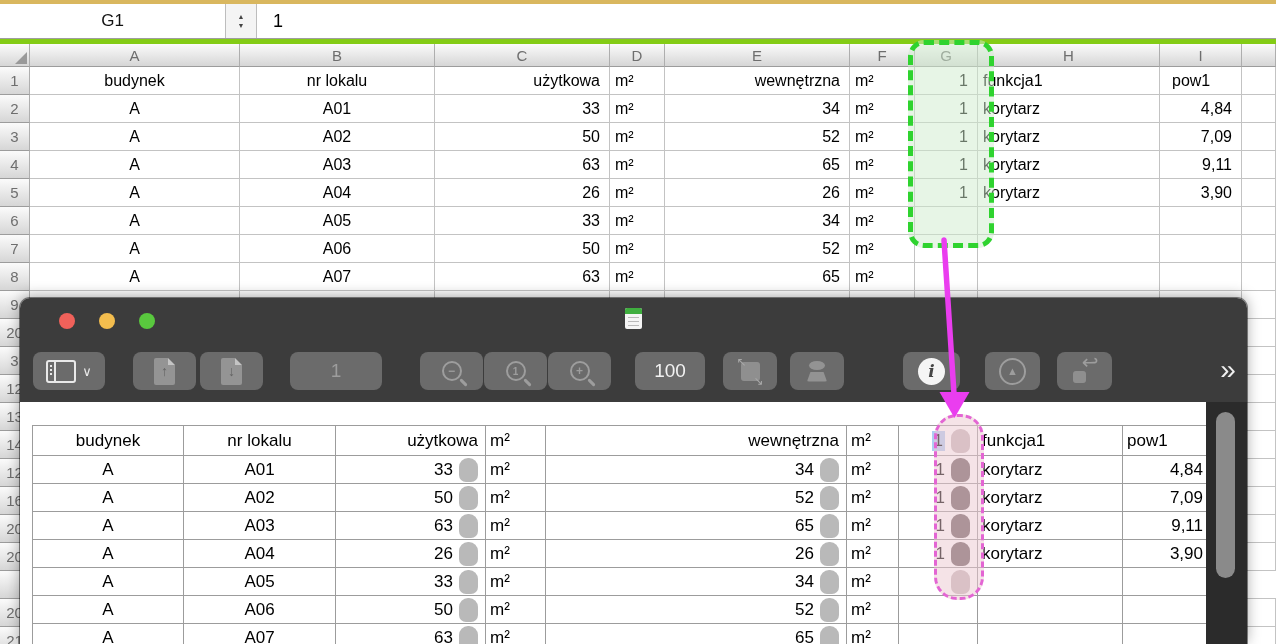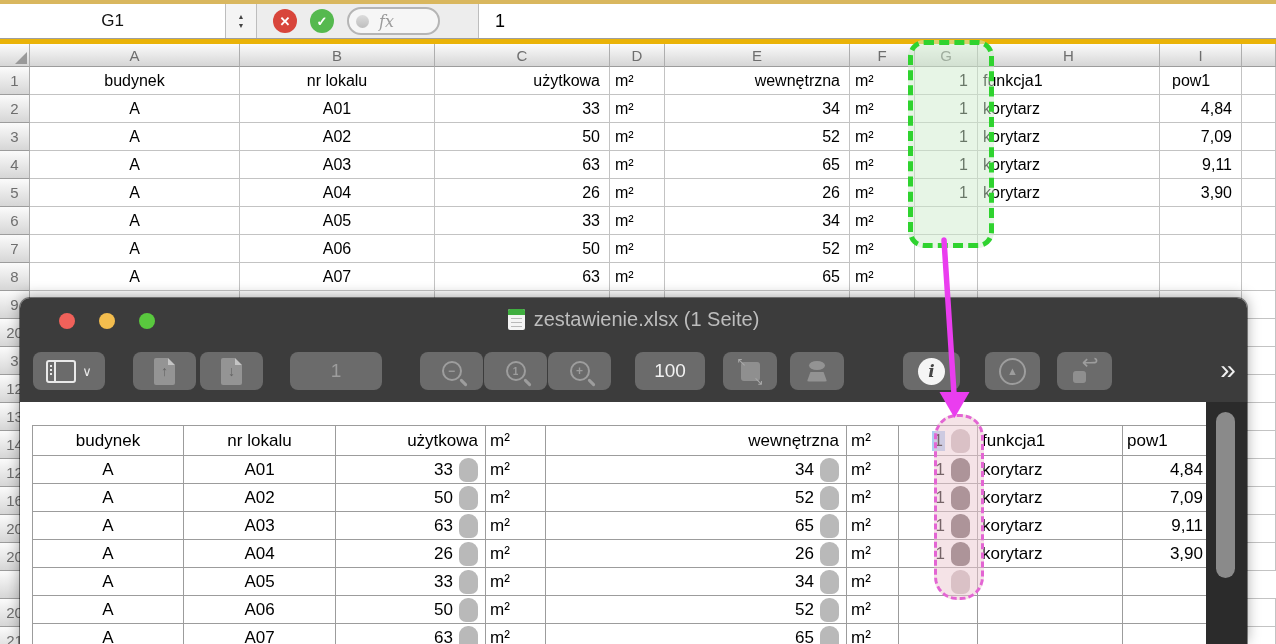--- a/index.html
+++ b/index.html
@@ -1,16 +1,16 @@
 <!DOCTYPE html>
 <html><head>
 <meta charset="utf-8">
 <style>
   html,body{margin:0;padding:0;background:#888;}
-  .screen{position:relative;width:1276px;height:644px;background:#eab308;overflow:hidden;
+  .screen{position:relative;width:1276px;height:644px;background:#84cc16;overflow:hidden;
           font-family:"Liberation Sans",sans-serif;}
 
   
   .top-strip{position:absolute;top:0;left:0;right:0;height:4px;background:#d9b75f;}
   .formula-bar{position:absolute;top:4px;left:0;right:0;height:34px;background:#fff;
                border-bottom:1px solid #9e9e9e;display:flex;align-items:stretch;}
   .name-box{width:225px;display:flex;align-items:center;justify-content:center;
             font-size:17px;color:#111;border-right:1px solid #bdbdbd;background:#fff;}
   .stepper{width:30px;display:flex;flex-direction:column;align-items:center;justify-content:center;
            gap:2px;border-right:1px solid #bdbdbd;background:#f4f4f4;}
@@ -148,28 +148,20 @@
 <div class="screen">
 
   <div class="top-strip"></div>
 
   <div class="formula-bar">
     <div class="name-box">G1</div>
     <div class="stepper">
       <i class="st-up"></i>
       <i class="st-dn"></i>
     </div>
-    <div class="fb-panel">
-      <div class="cbtn cancel"></div>
-      <div class="cbtn accept"></div>
-      <div class="fx-capsule">
-        <div class="fn-dot"></div>
-        <span class="fx">fx</span>
-      </div>
-    </div>
     <div class="formula-input">1</div>
   </div>
 
   <div id="sheet-grid">
       <div class="srow shead">
         <div class="scell corner" style="width: 30px;"></div>
         <div class="scell colhead" style="width: 210px;">A</div>
         <div class="scell colhead" style="width: 195px;">B</div>
         <div class="scell colhead" style="width: 175px;">C</div>
         <div class="scell colhead" style="width: 55px;">D</div>
@@ -457,21 +449,20 @@
 
   <div class="green-selection" style="border-color: rgb(47, 211, 47);"></div>
 
   <div class="preview-window">
     <div class="pv-chrome">
       <div class="tl tl-red"></div>
       <div class="tl tl-yellow"></div>
       <div class="tl tl-green"></div>
       <div class="pv-title">
         <span class="doc-ic"></span>
-        <span>zestawienie.xlsx (1 Seite)</span>
       </div>
       <div class="tb-btn b-sidebar">
         <span class="ic-sidebar"></span>
         <span class="ic-chev"></span>
       </div>
       <div class="tb-btn b-pgup">
         <span class="ic-doc up-ic"></span>
       </div>
       <div class="tb-btn b-pgdn">
         <span class="ic-doc dn-ic"></span>

